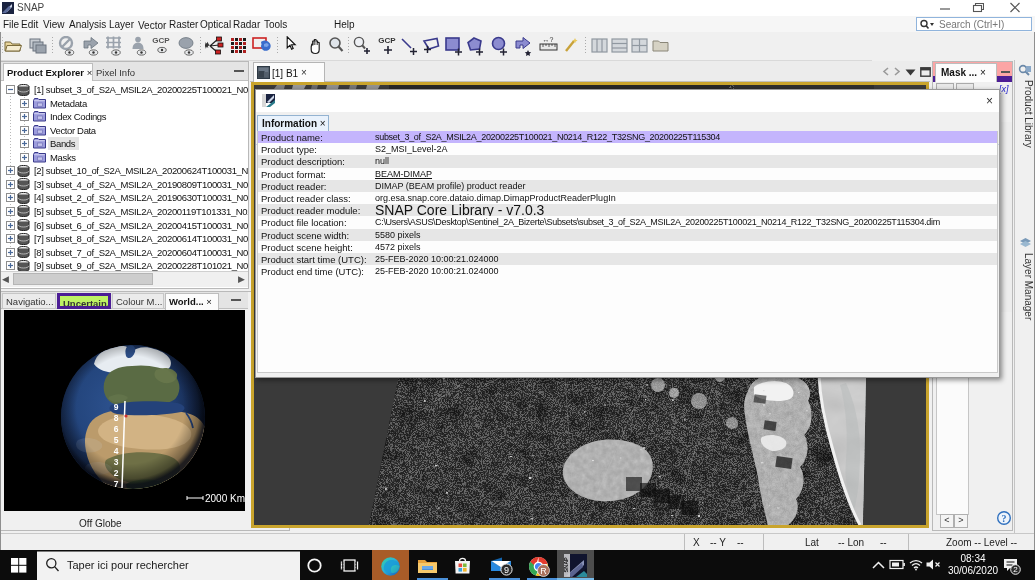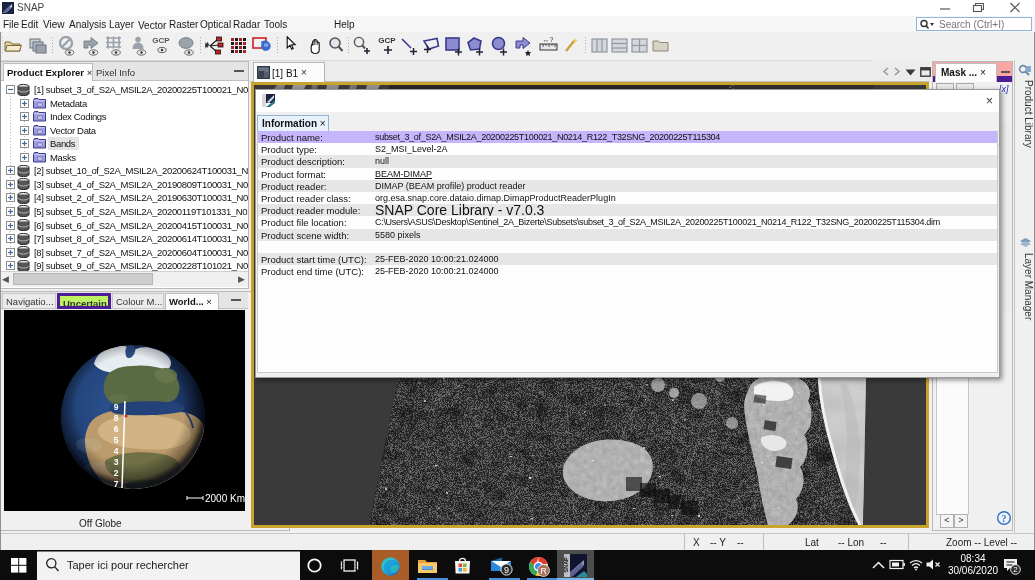--- a/index.html
+++ b/index.html
@@ -786,20 +786,24 @@
           <span class="abs" style="left:117px;top:1px;line-height:11px;font-size:14px;">SNAP Core Library - v7.0.3</span>
         </div>
       <div class="abs" style="left:0;top:85.4px;width:739px;height:12.2px;background:#fdfdfd;white-space:nowrap;overflow:hidden;line-height:12px;">
           <span class="abs" style="left:3px;top:1px;line-height:11px;font-size:9.5px;">Product file location:</span>
           <span class="abs" style="left:117px;top:1px;line-height:11px;font-size:9px;letter-spacing:-0.3px;">C:\Users\ASUS\Desktop\Sentinel_2A_Bizerte\Subsets\subset_3_of_S2A_MSIL2A_20200225T100021_N0214_R122_T32SNG_20200225T115304.dim</span>
         </div>
       <div class="abs" style="left:0;top:97.6px;width:739px;height:12.2px;background:#e6e6e6;white-space:nowrap;overflow:hidden;line-height:12px;">
           <span class="abs" style="left:3px;top:1px;line-height:11px;font-size:9.5px;">Product scene width:</span>
           <span class="abs" style="left:117px;top:1px;line-height:11px;font-size:9px;">5580 pixels</span>
         </div>
+      <div class="abs" style="left:0;top:109.8px;width:739px;height:12.2px;background:#fdfdfd;white-space:nowrap;overflow:hidden;line-height:12px;">
+          <span class="abs" style="left:3px;top:1px;line-height:11px;font-size:9.5px;">Product scene height:</span>
+          <span class="abs" style="left:117px;top:1px;line-height:11px;font-size:9px;">4572 pixels</span>
+        </div>
       <div class="abs" style="left:0;top:122.0px;width:739px;height:12.2px;background:#e6e6e6;white-space:nowrap;overflow:hidden;line-height:12px;">
           <span class="abs" style="left:3px;top:1px;line-height:11px;font-size:9.5px;">Product start time (UTC):</span>
           <span class="abs" style="left:117px;top:1px;line-height:11px;font-size:9px;">25-FEB-2020 10:00:21.024000</span>
         </div>
       <div class="abs" style="left:0;top:134.2px;width:739px;height:12.2px;background:#fdfdfd;white-space:nowrap;overflow:hidden;line-height:12px;">
           <span class="abs" style="left:3px;top:1px;line-height:11px;font-size:9.5px;">Product end time (UTC):</span>
           <span class="abs" style="left:117px;top:1px;line-height:11px;font-size:9px;">25-FEB-2020 10:00:21.024000</span>
         </div>
     </div>
   </div>

